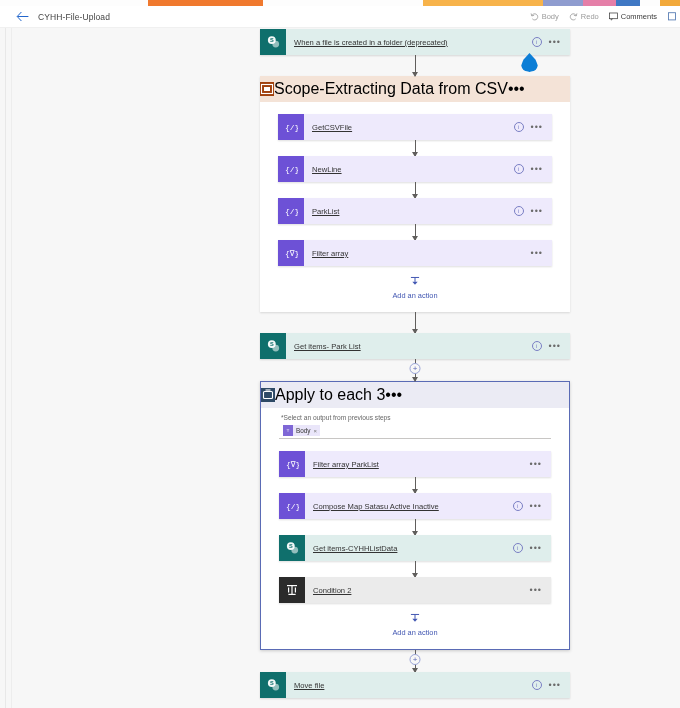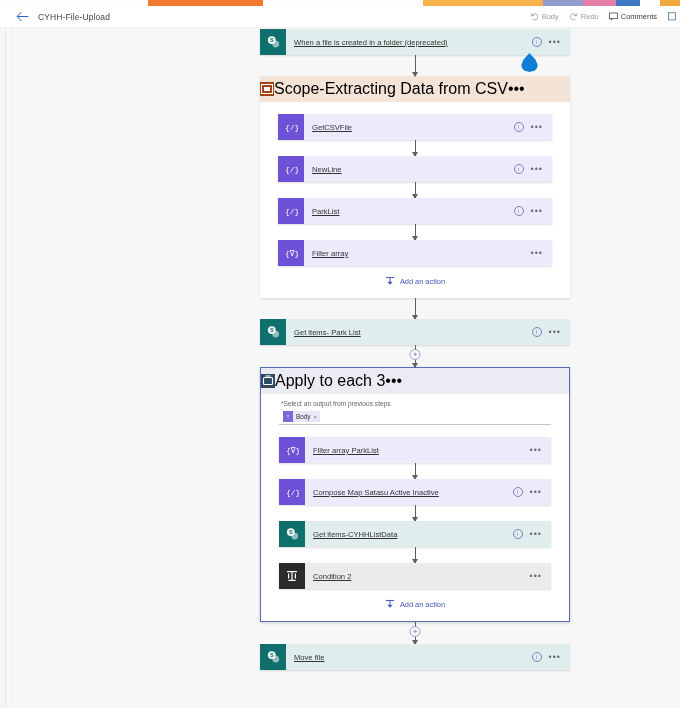--- a/index.html
+++ b/index.html
@@ -151,20 +151,21 @@
   }
   .container .chead {
     display: flex; align-items: center; height: 26px;
   }
   .container .cbody { padding: 0 18px 0 18px; }
 
   .add-action {
     display: flex; align-items: center; justify-content: center;
     gap: 5px; font-size: 7.4px; color: #4257b2; cursor: pointer;
     padding: 10px 0 12px 0;
+    flex-direction: column;
   }
   .add-ico { width: 10px; height: 10px; display: inline-flex; }
 
   
   .field-label {
     font-size: 6.6px; color: #666; margin: 6px 0 2px 2px;
   }
   .field-box {
     background: #ffffff; border-bottom: 1px solid #c8c6c4;
     height: 16px; display: flex; align-items: center; padding-left: 4px;

